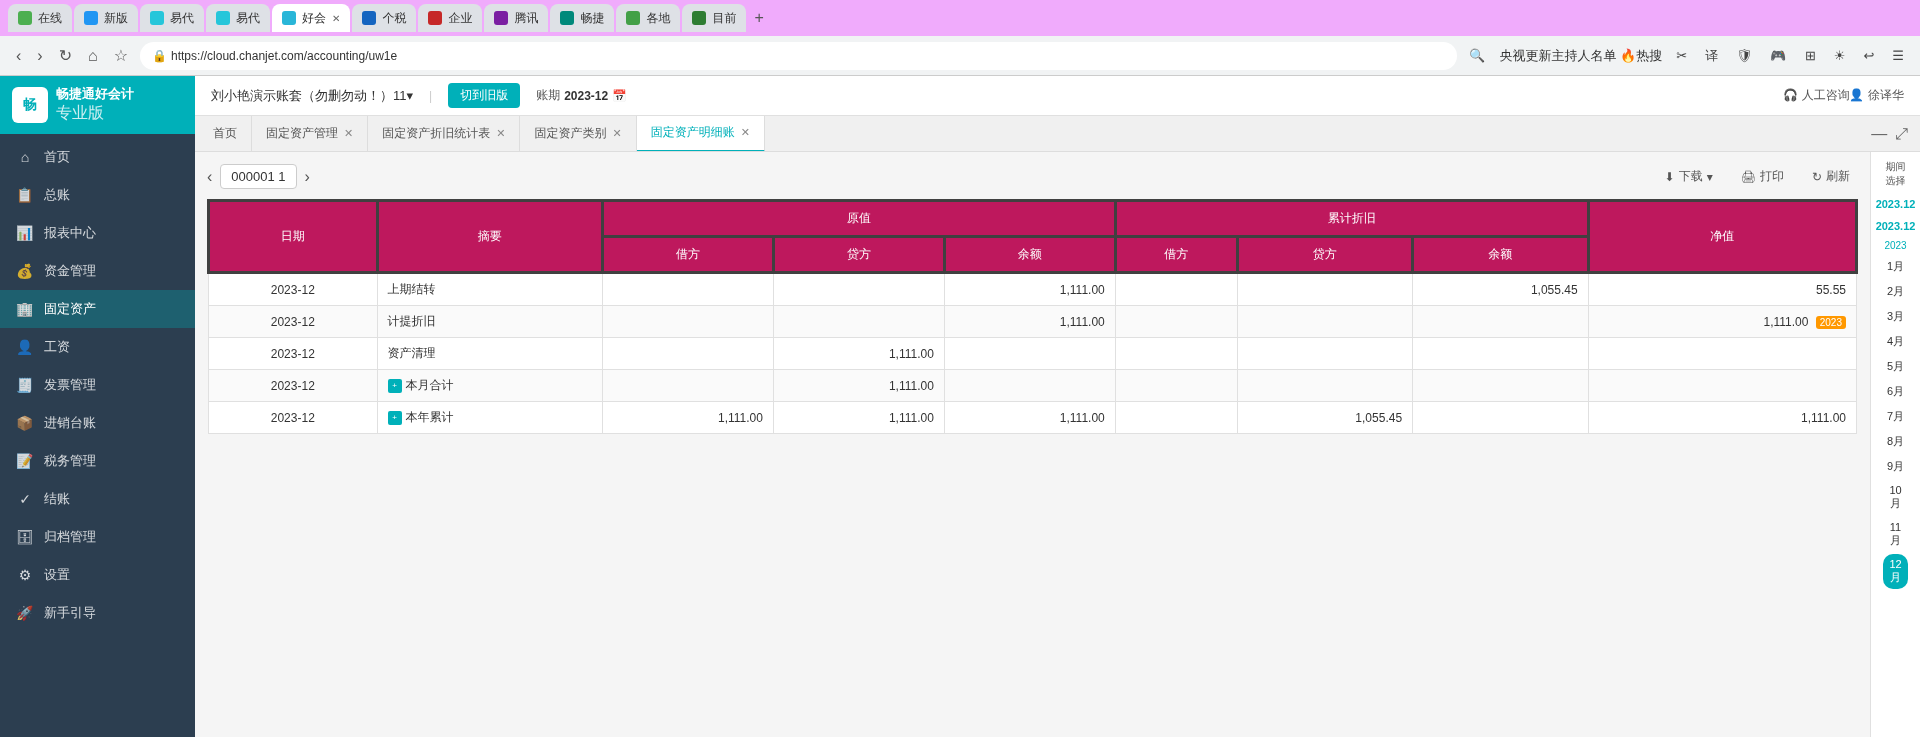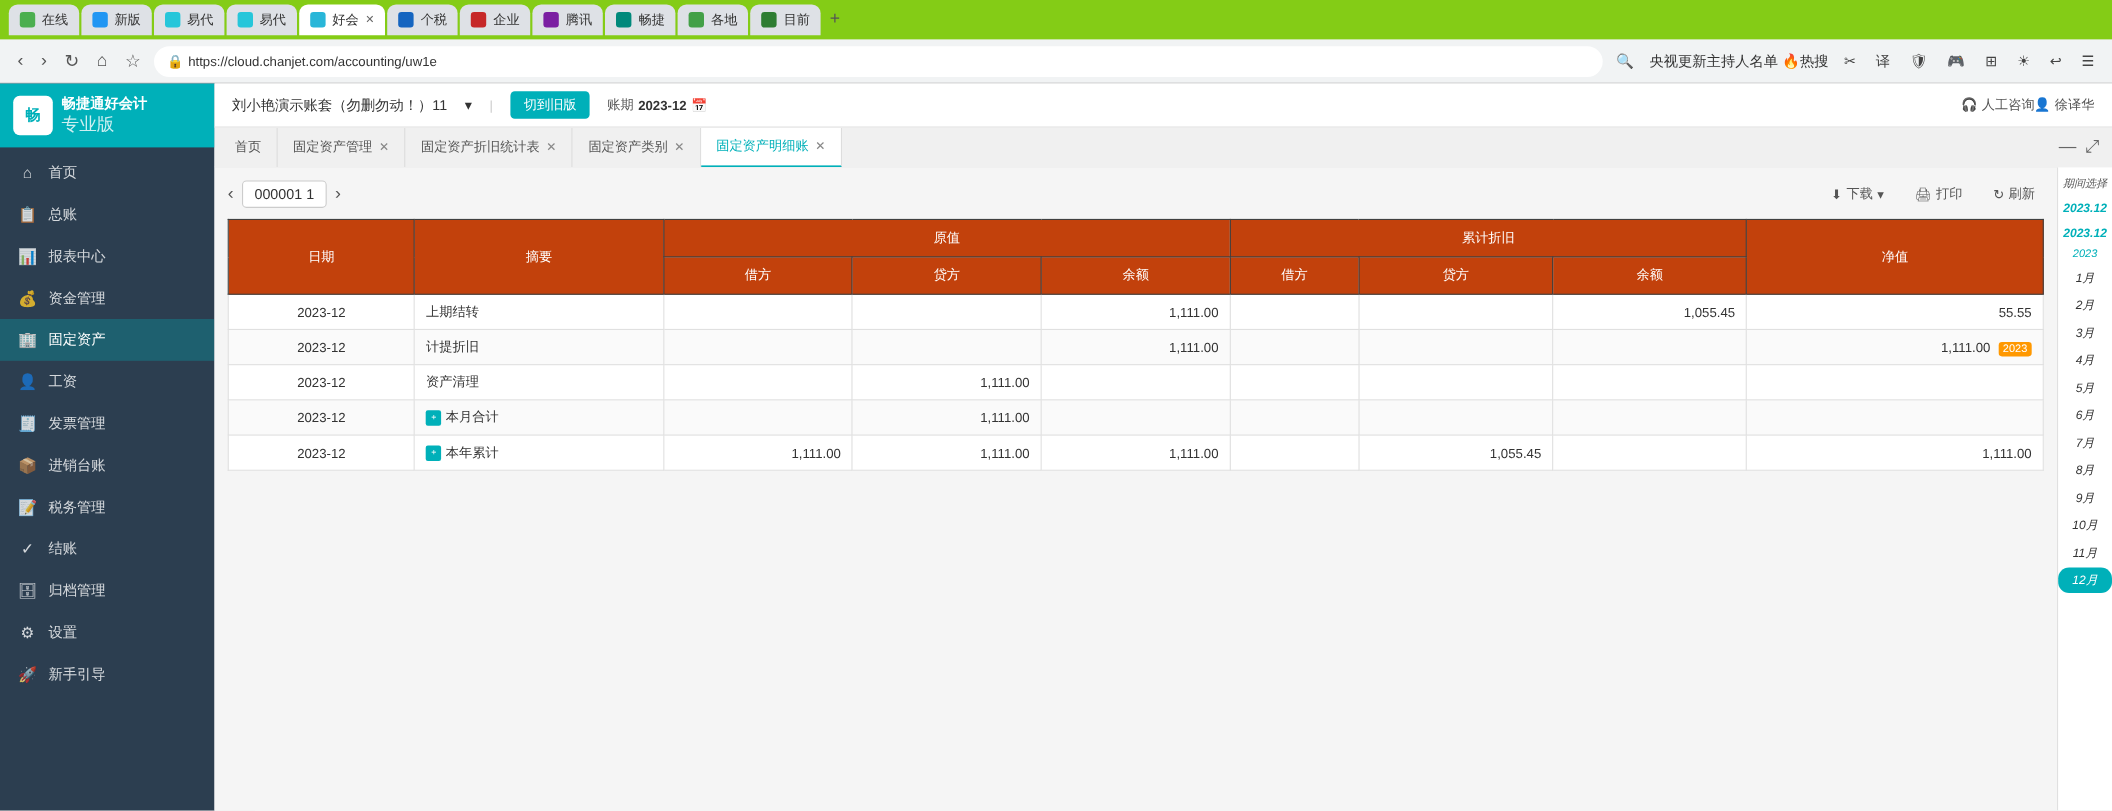--- a/index.html
+++ b/index.html
@@ -1,17 +1,17 @@
 <!DOCTYPE html>
 <html><head>
   <meta charset="utf-8">
   <style>
     * { margin: 0; padding: 0; box-sizing: border-box; }
     body { font-family: 'Microsoft YaHei', Arial, sans-serif; font-size: 12px; background: #f0f0f0; width: 1920px; height: 737px; overflow: hidden; }
-    .tab-bar { display: flex; align-items: center; height: 36px; background: #84cc16; padding: 0 8px; gap: 2px; }
+    .tab-bar { display: flex; align-items: center; height: 36px; background: #f0abfc; padding: 0 8px; gap: 2px; }
     .tab { display: flex; align-items: center; height: 28px; padding: 0 10px; border-radius: 8px 8px 0 0; font-size: 12px; gap: 6px; cursor: pointer; background: #dee1e6; color: #333; }
     .tab.active { background: #fff; }
     .tab .close-btn { font-size: 10px; color: #666; cursor: pointer; }
     .tab-new { font-size: 16px; cursor: pointer; padding: 0 6px; color: #555; }
     .address-bar { display: flex; align-items: center; height: 40px; background: #f1f3f4; padding: 0 12px; gap: 8px; border-bottom: 1px solid #ccc; }
     .nav-btn { font-size: 16px; color: #555; cursor: pointer; padding: 4px; }
     .address-input { flex: 1; height: 28px; border-radius: 14px; border: none; background: #fff; padding: 0 12px; font-size: 12px; color: #333; display: flex; align-items: center; }
     .toolbar-right { display: flex; align-items: center; gap: 10px; margin-left: auto; }
     .toolbar-btn { font-size: 13px; color: #444; cursor: pointer; padding: 4px; }
 
@@ -27,21 +27,21 @@
     .sidebar-nav { flex: 1; overflow-y: auto; padding: 4px 0; }
     .sidebar-item { display: flex; align-items: center; padding: 10px 16px; gap: 10px; cursor: pointer; color: rgba(255,255,255,0.8); font-size: 13px; }
     .sidebar-item.active { background: rgba(0,176,185,0.3); color: #fff; }
     .sidebar-item-icon { width: 18px; height: 18px; display: flex; align-items: center; justify-content: center; font-size: 14px; }
 
     
     .main-content { flex: 1; display: flex; flex-direction: column; background: #f5f5f5; overflow: hidden; }
 
     
     .top-bar { background: #fff; border-bottom: 1px solid #e0e0e0; padding: 0 16px; height: 40px; display: flex; align-items: center; gap: 16px; }
-    .top-bar-company { font-size: 13px; color: #333; cursor: pointer; display: flex; align-items: center; gap: 16px; }
+    .top-bar-company { font-size: 13px; color: #333; cursor: pointer; display: flex; align-items: center; gap: 0; }
     .top-bar-btn { background: #00b0b9; color: #fff; border: none; border-radius: 4px; padding: 4px 12px; font-size: 12px; cursor: pointer; }
     .top-bar-period { font-size: 12px; color: #555; display: flex; align-items: center; gap: 4px; }
     .top-bar-right { margin-left: auto; display: flex; align-items: center; font-size: 12px; color: #555; }
 
     
     .page-tabs { display: flex; align-items: center; background: #f0f0f0; border-bottom: 1px solid #ddd; height: 36px; padding: 0 4px; overflow-x: auto; }
     .page-tab { padding: 0 14px; height: 36px; display: flex; align-items: center; font-size: 12px; cursor: pointer; color: #555; border-right: 1px solid #ddd; white-space: nowrap; gap: 6px; }
     .page-tab.active { background: #fff; color: #00b0b9; border-bottom: 2px solid #00b0b9; }
     .page-tab .close { font-size: 11px; color: #888; cursor: pointer; }
     .page-tab-close-area { margin-left: auto; display: flex; align-items: center; gap: 8px; padding-right: 8px; }
@@ -53,30 +53,30 @@
 
     
     .nav-row { display: flex; align-items: center; justify-content: space-between; margin-bottom: 10px; }
     .nav-left { display: flex; align-items: center; gap: 8px; }
     .nav-pagination { display: flex; align-items: flex-end; gap: 6px; font-size: 13px; color: #333; border: 1px solid #ccc; border-radius: 4px; padding: 4px 10px; background: #fff; }
     .nav-right { display: flex; align-items: center; gap: 12px; }
     .action-btn { display: flex; align-items: center; gap: 4px; font-size: 12px; color: #555; cursor: pointer; padding: 4px 8px; border-radius: 4px; }
 
     
     .ledger-table { width: 100%; border-collapse: collapse; font-size: 12px; }
-    .ledger-table th { background: #c2410c; color: #fff; padding: 8px 10px; text-align: center; border: 1px solid #404040; font-weight: normal; }
+    .ledger-table th { background: #be185d; color: #fff; padding: 8px 10px; text-align: center; border: 3px solid #404040; font-weight: normal; }
     .ledger-table td { padding: 7px 10px; text-align: center; border: 1px solid #e0e0e0; background: #fff; color: #333; }
     .ledger-table tr:nth-child(even) td { background: #fafafa; }
     .ledger-table td.text-right { text-align: right; }
     .ledger-table td.text-left { text-align: left; }
     .row-label { display: inline-flex; align-items: center; gap: 4px; }
     .row-icon { width: 14px; height: 14px; background: #00b0b9; border-radius: 2px; display: inline-flex; align-items: center; justify-content: center; color: #fff; font-size: 8px; }
 
     
-    .right-panel { width: 50px; background: #fff; border-left: 1px solid #e0e0e0; display: flex; flex-direction: column; align-items: center; padding: 4px 0; gap: 2px; overflow-y: auto; font-style: italic; }
+    .right-panel { width: 50px; background: #fff; border-left: 1px solid #e0e0e0; display: flex; flex-direction: column; align-items: center; padding: 4px 12px; gap: 2px; overflow-y: auto; }
     .period-header { font-size: 10px; color: #555; text-align: center; padding: 4px 2px; writing-mode: horizontal-tb; }
     .period-item { font-size: 11px; color: #333; cursor: pointer; padding: 4px 2px; text-align: center; width: 100%; display: flex; align-items: center; justify-content: center; }
     .period-item.active { background: #00b0b9; color: #fff; border-radius: 10px; }
     .period-item.selected { color: #00b0b9; font-weight: bold; }
     .period-divider { font-size: 10px; color: #00b0b9; text-align: center; padding: 2px; }
 
     
     .icon-home::before { content: '⌂'; }
   </style>
 </head>

